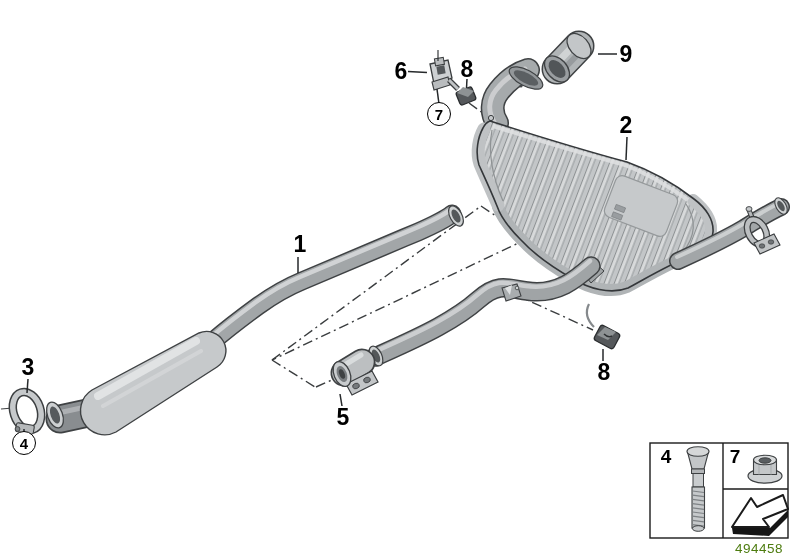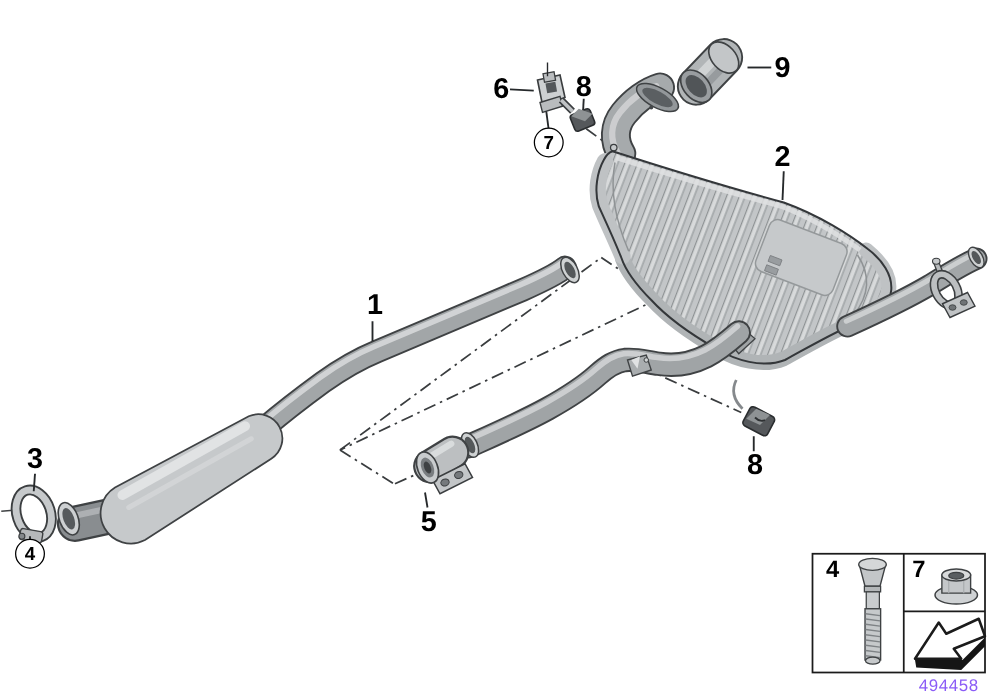--- a/index.html
+++ b/index.html
@@ -6,21 +6,21 @@
   #stage{position:relative;width:800px;height:560px;background:#fff;overflow:hidden;
          font-family:"Liberation Sans",sans-serif;}
   #art{position:absolute;left:0;top:0;}
   .callout{position:absolute;transform:translate(-50%,-50%);font-weight:bold;
            font-size:23px;color:#000;line-height:1;cursor:pointer;user-select:none;}
   .callout.circled{width:22px;height:22px;border:1.7px solid #000;border-radius:50%;
            font-size:15px;display:flex;align-items:center;justify-content:center;background:#fff;}
   .legendnum{position:absolute;transform:translate(-50%,-50%);font-weight:bold;
            font-size:19px;color:#000;line-height:1;}
   #partnum{position:absolute;transform:translate(-50%,-50%);font-size:13.5px;
-           color:#8b5cf6;letter-spacing:.5px;}
+           color:#4d7c0f;letter-spacing:.5px;}
 </style>
 </head>
 <body>
 
 <div id="stage">
 
 <svg id="art" width="800" height="560" viewBox="0 0 800 560">
   <defs>
     <pattern id="ribs" width="9.5" height="10" patternUnits="userSpaceOnUse" patternTransform="rotate(21)">
       <rect width="9.5" height="10" fill="#c3c6c8"></rect>

